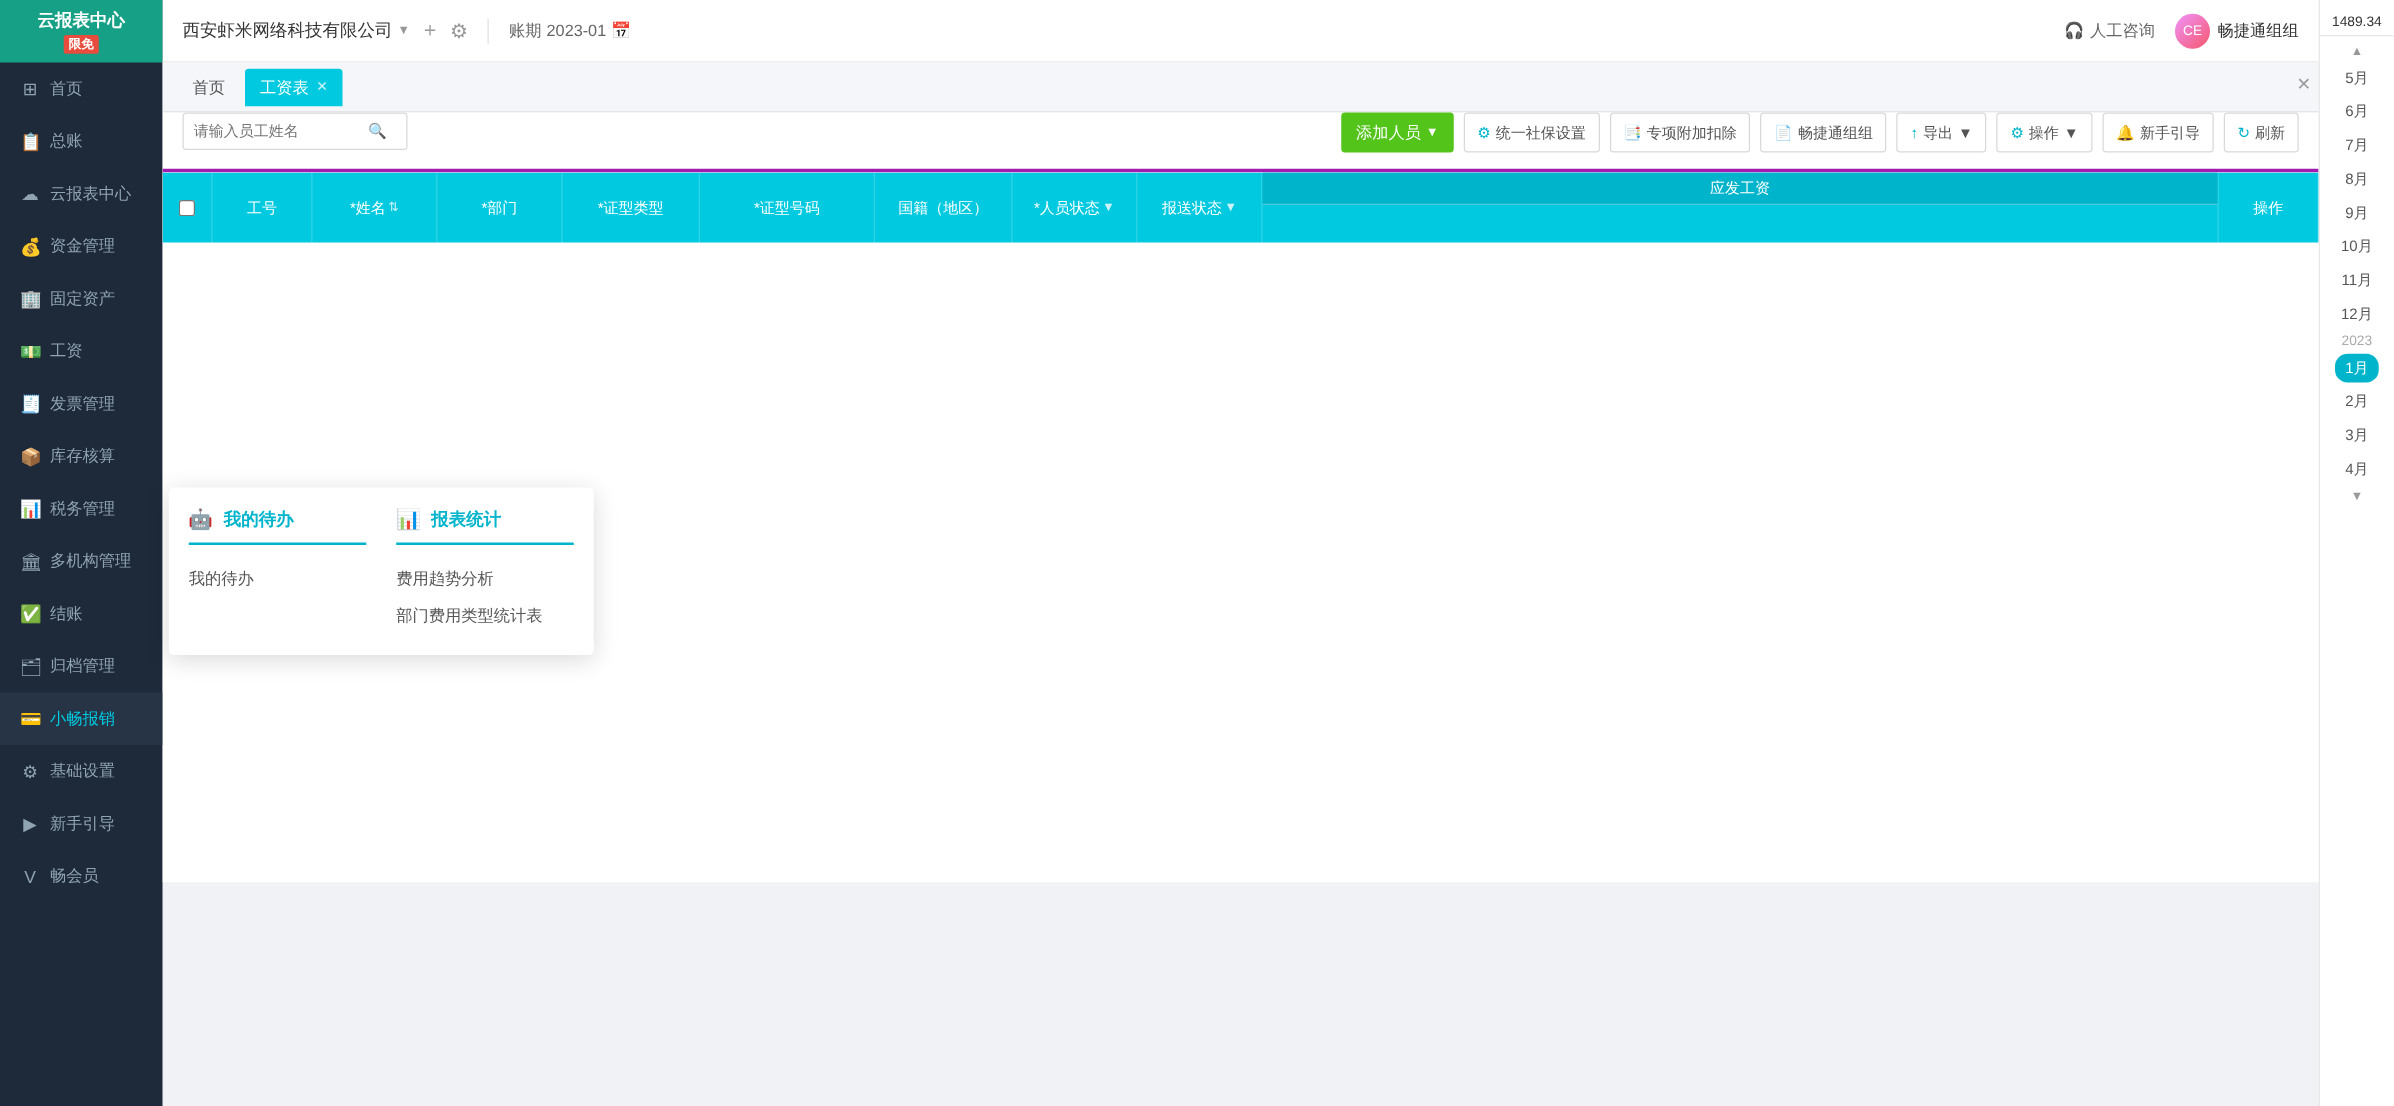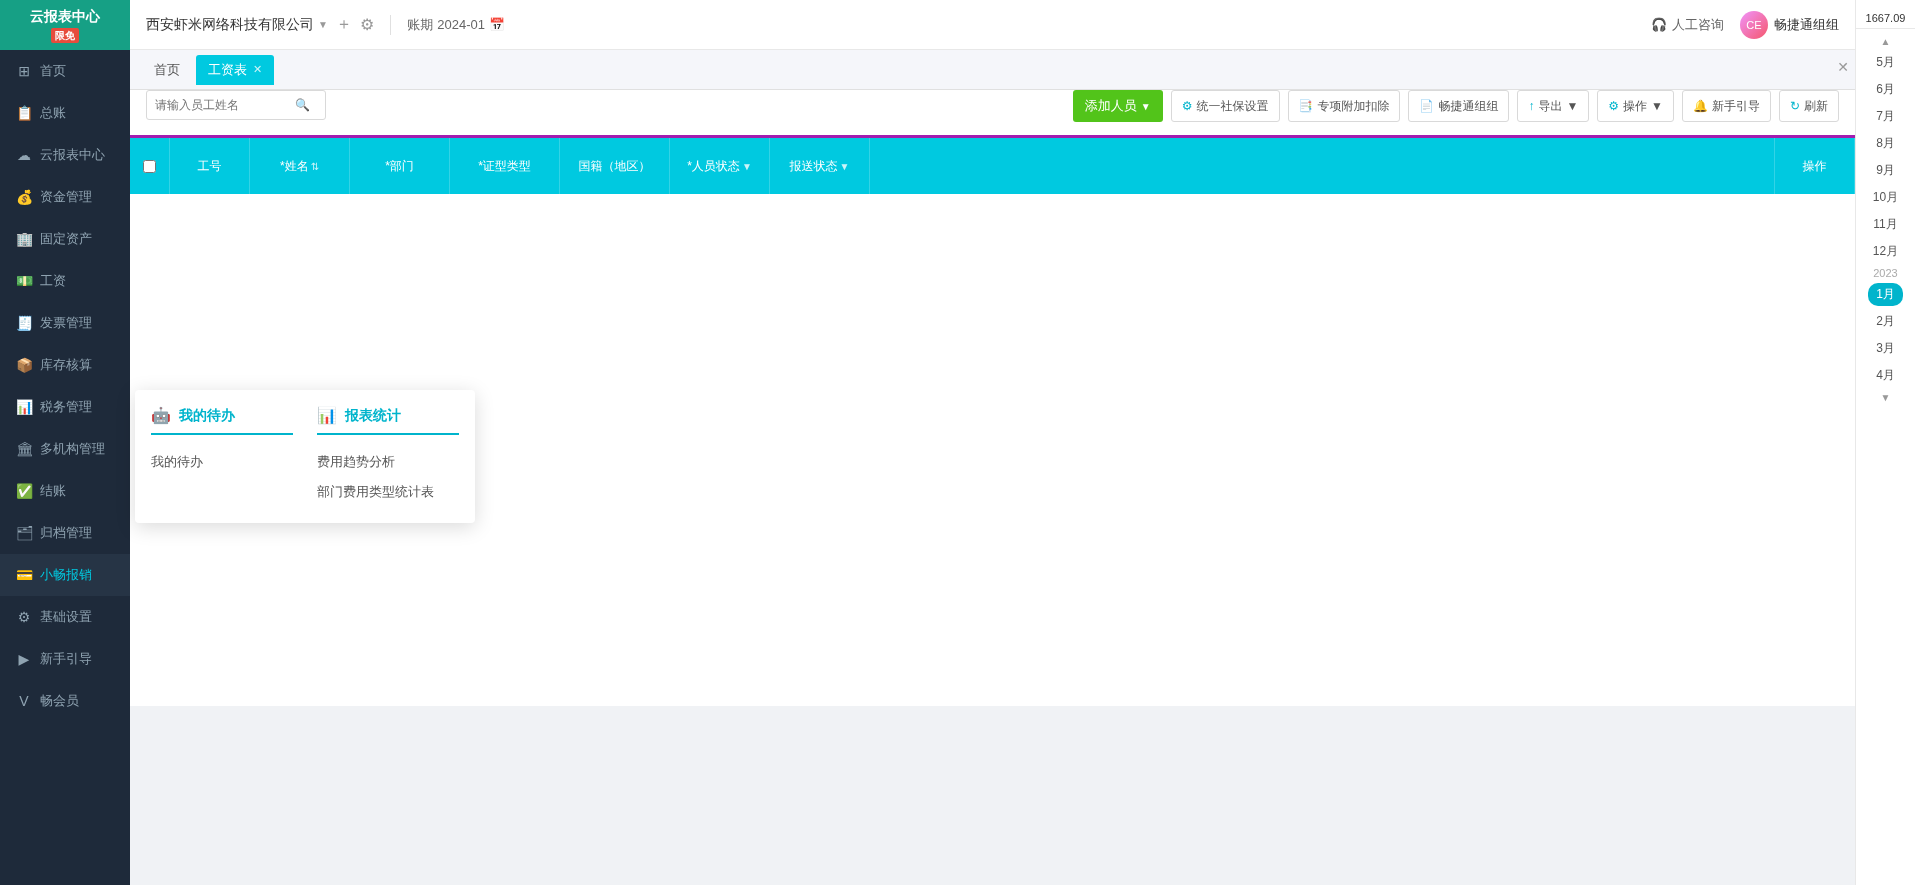--- a/index.html
+++ b/index.html
@@ -422,21 +422,21 @@
   <div class="topbar">
     <span class="topbar-company">
       <span>西安虾米网络科技有限公司</span>
       <span class="arrow">▼</span>
     </span>
     <span class="topbar-add-icon">＋</span>
     <span class="topbar-settings">⚙</span>
     <div class="topbar-divider"></div>
     <span class="topbar-period">
       <span>账期</span>
-      <span>2024-01</span>
+      <span>2023-01</span>
       <span class="cal-icon">📅</span>
     </span>
     <div class="topbar-right">
       <span class="topbar-service">
         <span>🎧</span>
         <span>人工咨询</span>
       </span>
       <span class="topbar-user">
         <span class="topbar-avatar">CE</span>
         <span>畅捷通组组</span>
@@ -508,44 +508,48 @@
       <div class="th-cell" style="width:100px">
         <span>*姓名</span>
         <span class="sort-icon">⇅</span>
       </div>
       <div class="th-cell" style="width:100px">
         <span>*部门</span>
       </div>
       <div class="th-cell" style="width:110px">
         <span>*证型类型</span>
       </div>
+      <div class="th-cell" style="width:140px">
+        <span>*证型号码</span>
+      </div>
       <div class="th-cell" style="width:110px">
         <span>国籍（地区）</span>
       </div>
       <div class="th-cell" style="width:100px">
         <span>*人员状态</span>
         <span class="filter-icon">▼</span>
       </div>
       <div class="th-cell" style="width:100px">
         <span>报送状态</span>
         <span class="filter-icon">▼</span>
       </div>
 
       <div class="th-multi" style="flex:1; border-right:1px solid rgba(255,255,255,0.2);">
+        <div class="th-top-row">应发工资</div>
       </div>
       <div class="th-cell" style="width:80px">
         <span>操作</span>
       </div>
     </div>
 
   </div>
 </div>
 
 <div class="timeline-panel">
-  <div class="timeline-header">1667.09</div>
+  <div class="timeline-header">1489.34</div>
   <div class="timeline-scroll-up">▲</div>
   <div class="timeline-item">5月</div>
   <div class="timeline-item">6月</div>
   <div class="timeline-item">7月</div>
   <div class="timeline-item">8月</div>
   <div class="timeline-item">9月</div>
   <div class="timeline-item">10月</div>
   <div class="timeline-item">11月</div>
   <div class="timeline-item">12月</div>
   <div class="timeline-year-label">2023</div>

